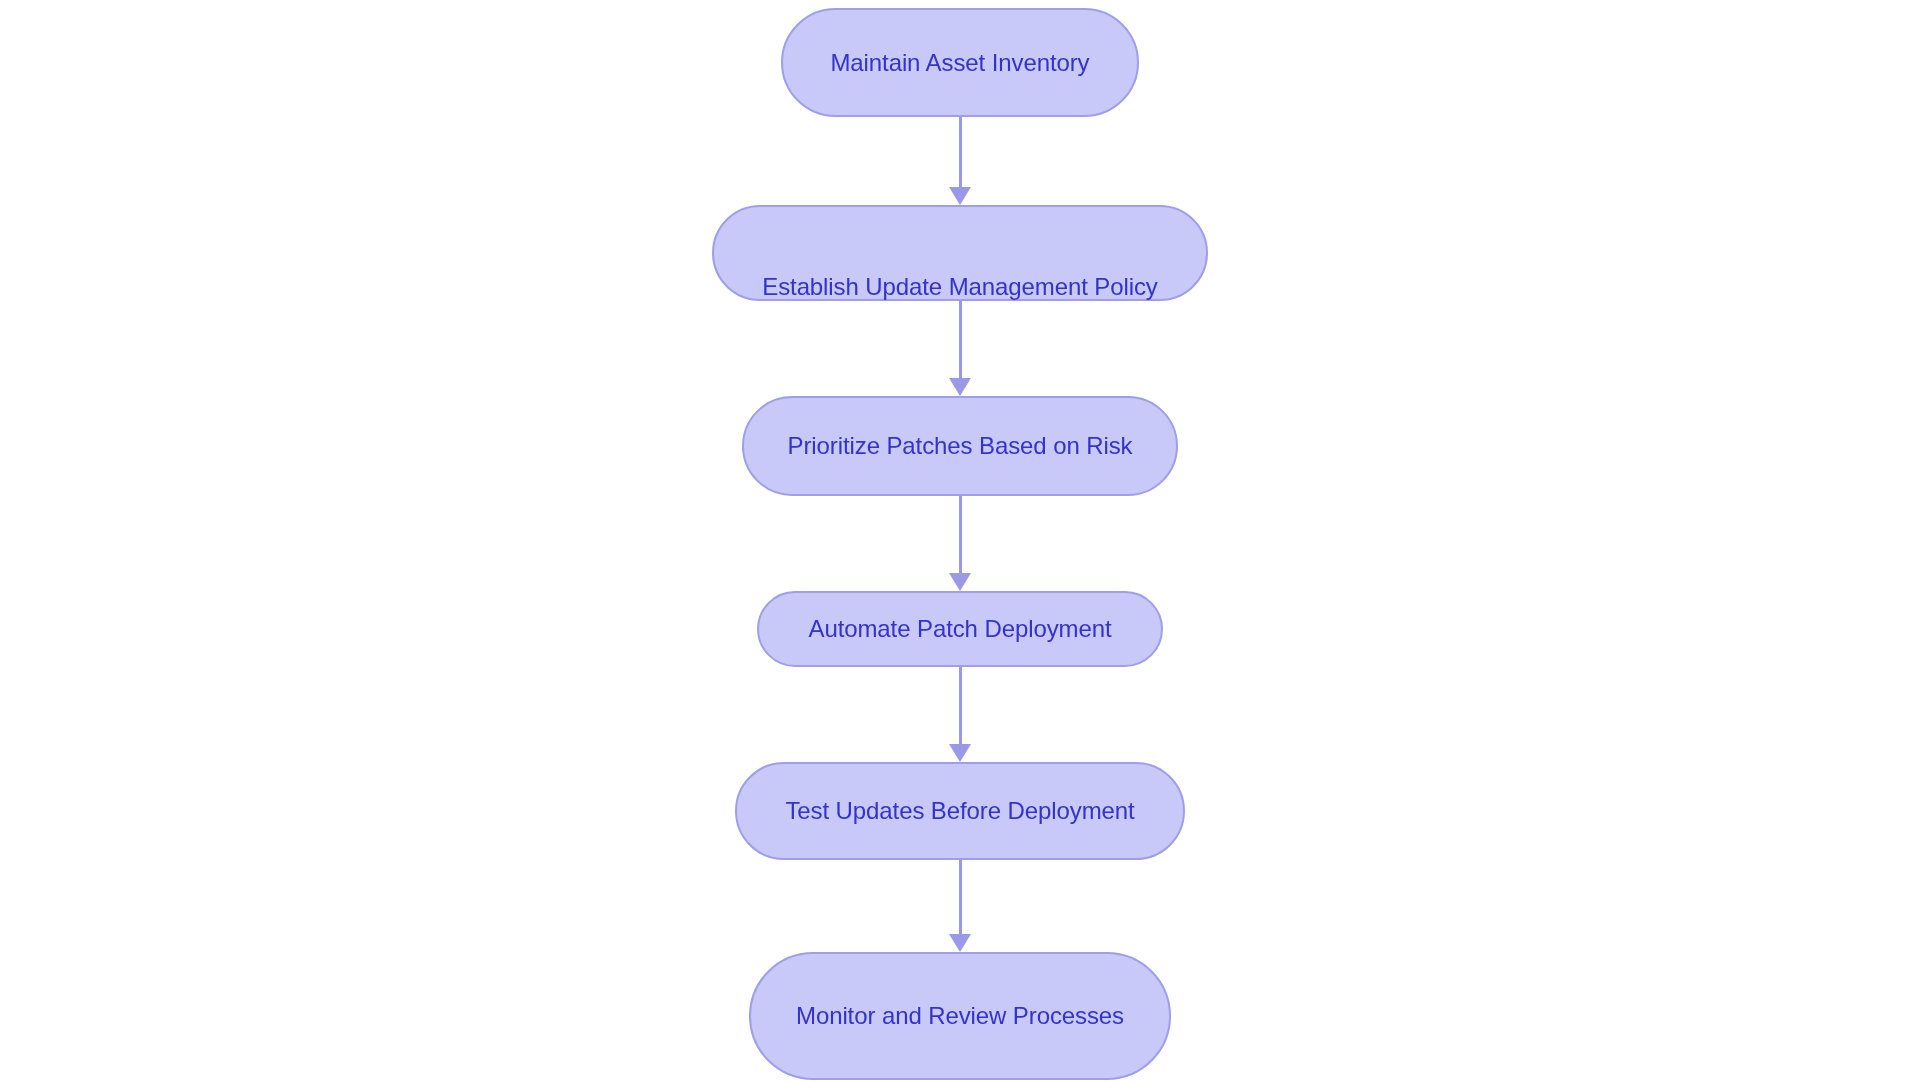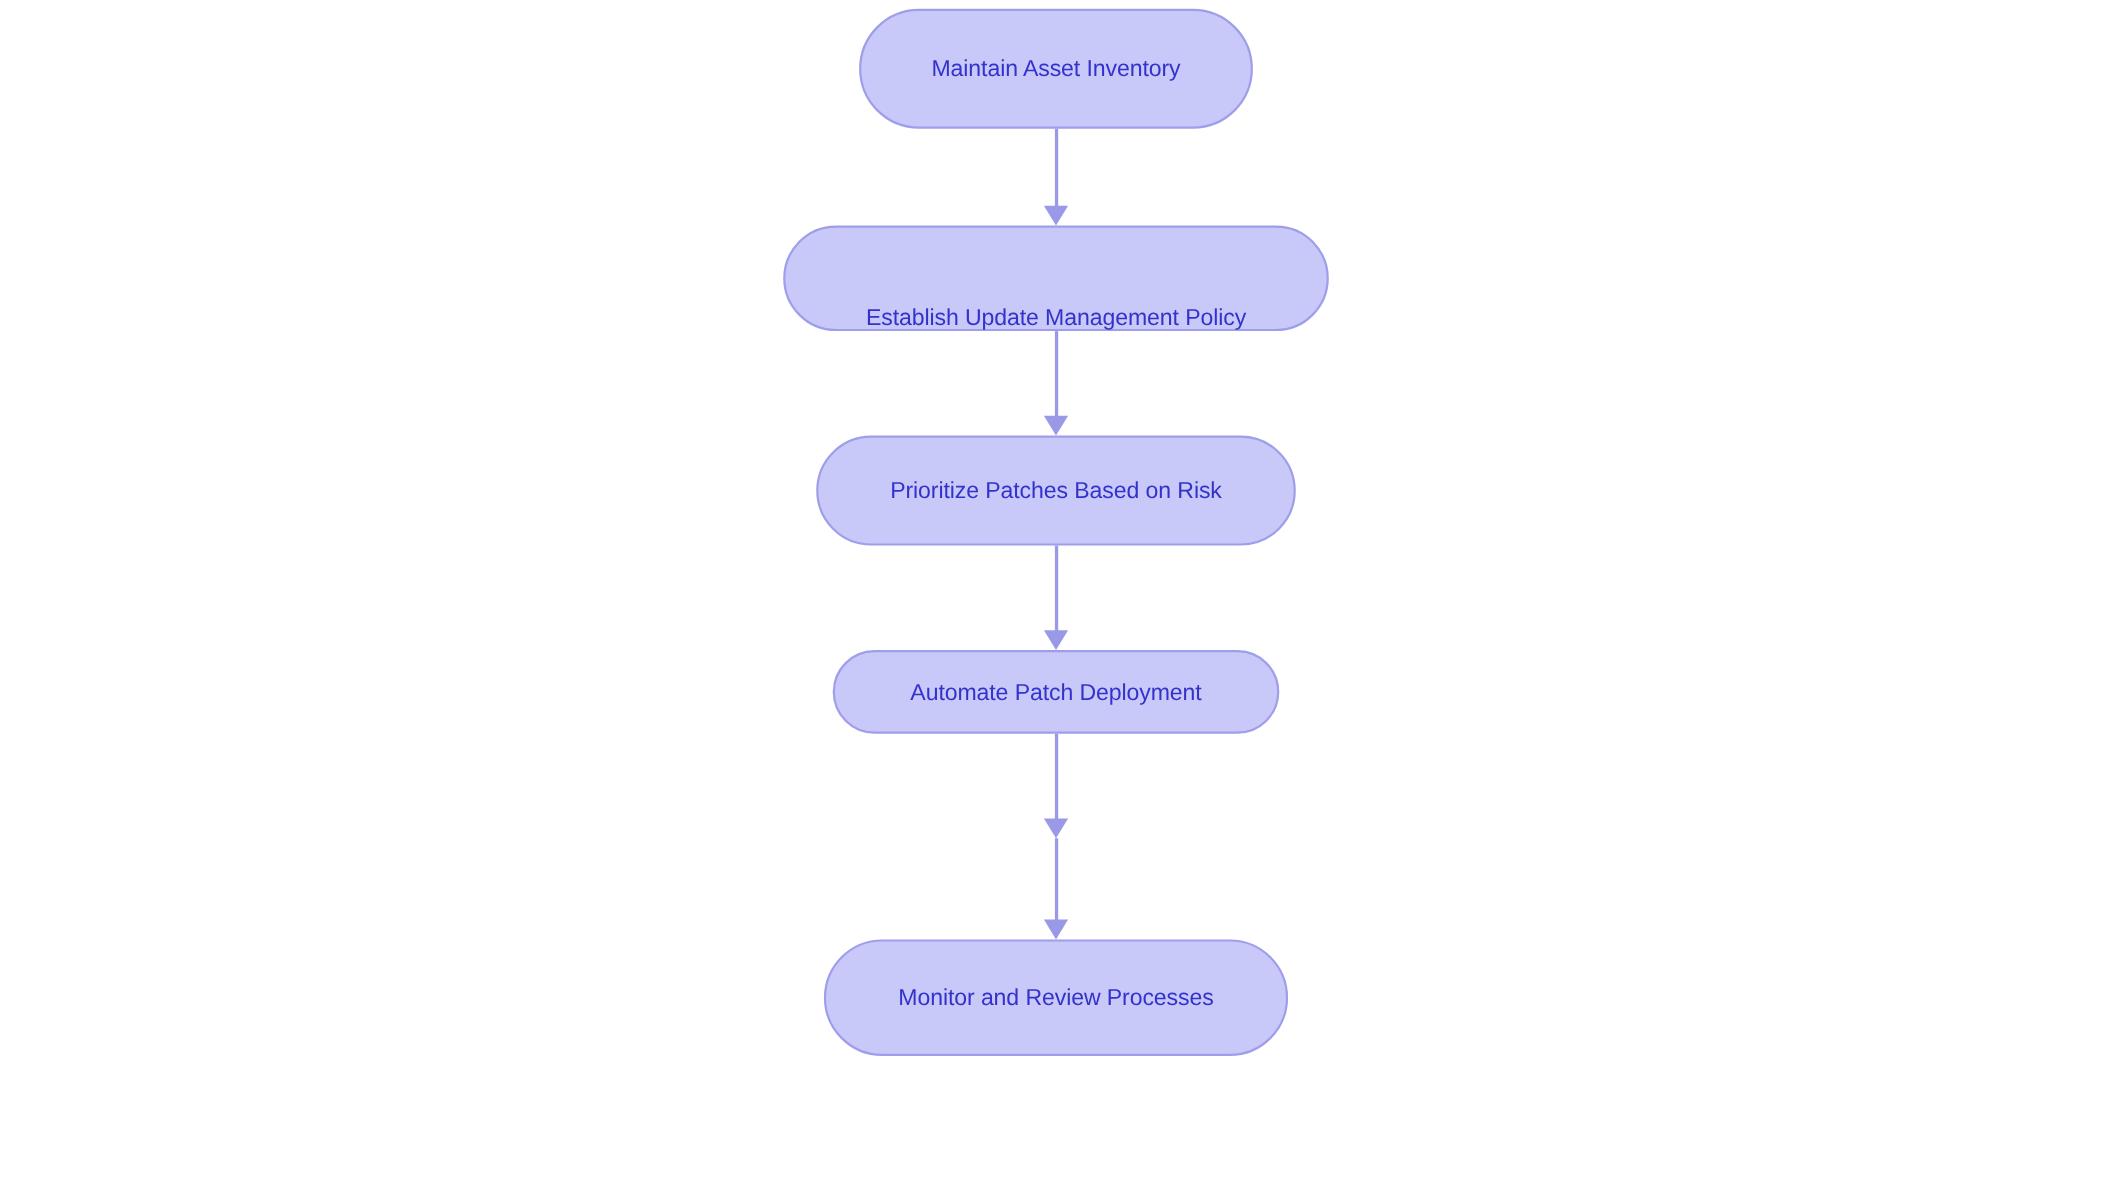--- a/index.html
+++ b/index.html
@@ -44,31 +44,31 @@
     font-size: 29px;
     font-weight: 400;
     letter-spacing: -0.1px;
     white-space: nowrap;
     line-height: 1;
     padding: 0 46px;
   }
 
   .flow-node-label {
     color: #3333cc;
-    font-size: 21px;
+    font-size: 24px;
     white-space: nowrap;
   }
 
   
   .node-0 { width: 358px; height: 109px; margin-top: 8px; }
   .node-1 { width: 496px; height: 96px; align-items: flex-end; }
   .node-2 { width: 436px; height: 100px; justify-content: center; }
   .node-3 { width: 406px; height: 76px; }
   .node-4 { width: 450px; height: 98px; }
-  .node-5 { width: 422px; height: 106px; }
+  .node-5 { width: 422px; height: 128px; }
 
   .flow-connector {
     position: relative;
     width: 26px;
     display: flex;
     flex-direction: column;
     align-items: center;
     justify-content: flex-start;
   }
   .connector-0 { height: 88px; }
@@ -127,20 +127,23 @@
 
     <div class="flow-node node-3">
       <span class="flow-node-label">Automate Patch Deployment</span>
     </div>
 
     <div class="flow-connector connector-3">
       <div class="connector-line"></div>
       <div class="connector-head"></div>
     </div>
 
+    <div class="flow-node node-4">
+      <span class="flow-node-label">Test Updates Before Deployment</span>
+    </div>
 
     <div class="flow-connector connector-4">
       <div class="connector-line"></div>
       <div class="connector-head"></div>
     </div>
 
     <div class="flow-node node-5">
       <span class="flow-node-label">Monitor and Review Processes</span>
     </div>
 

